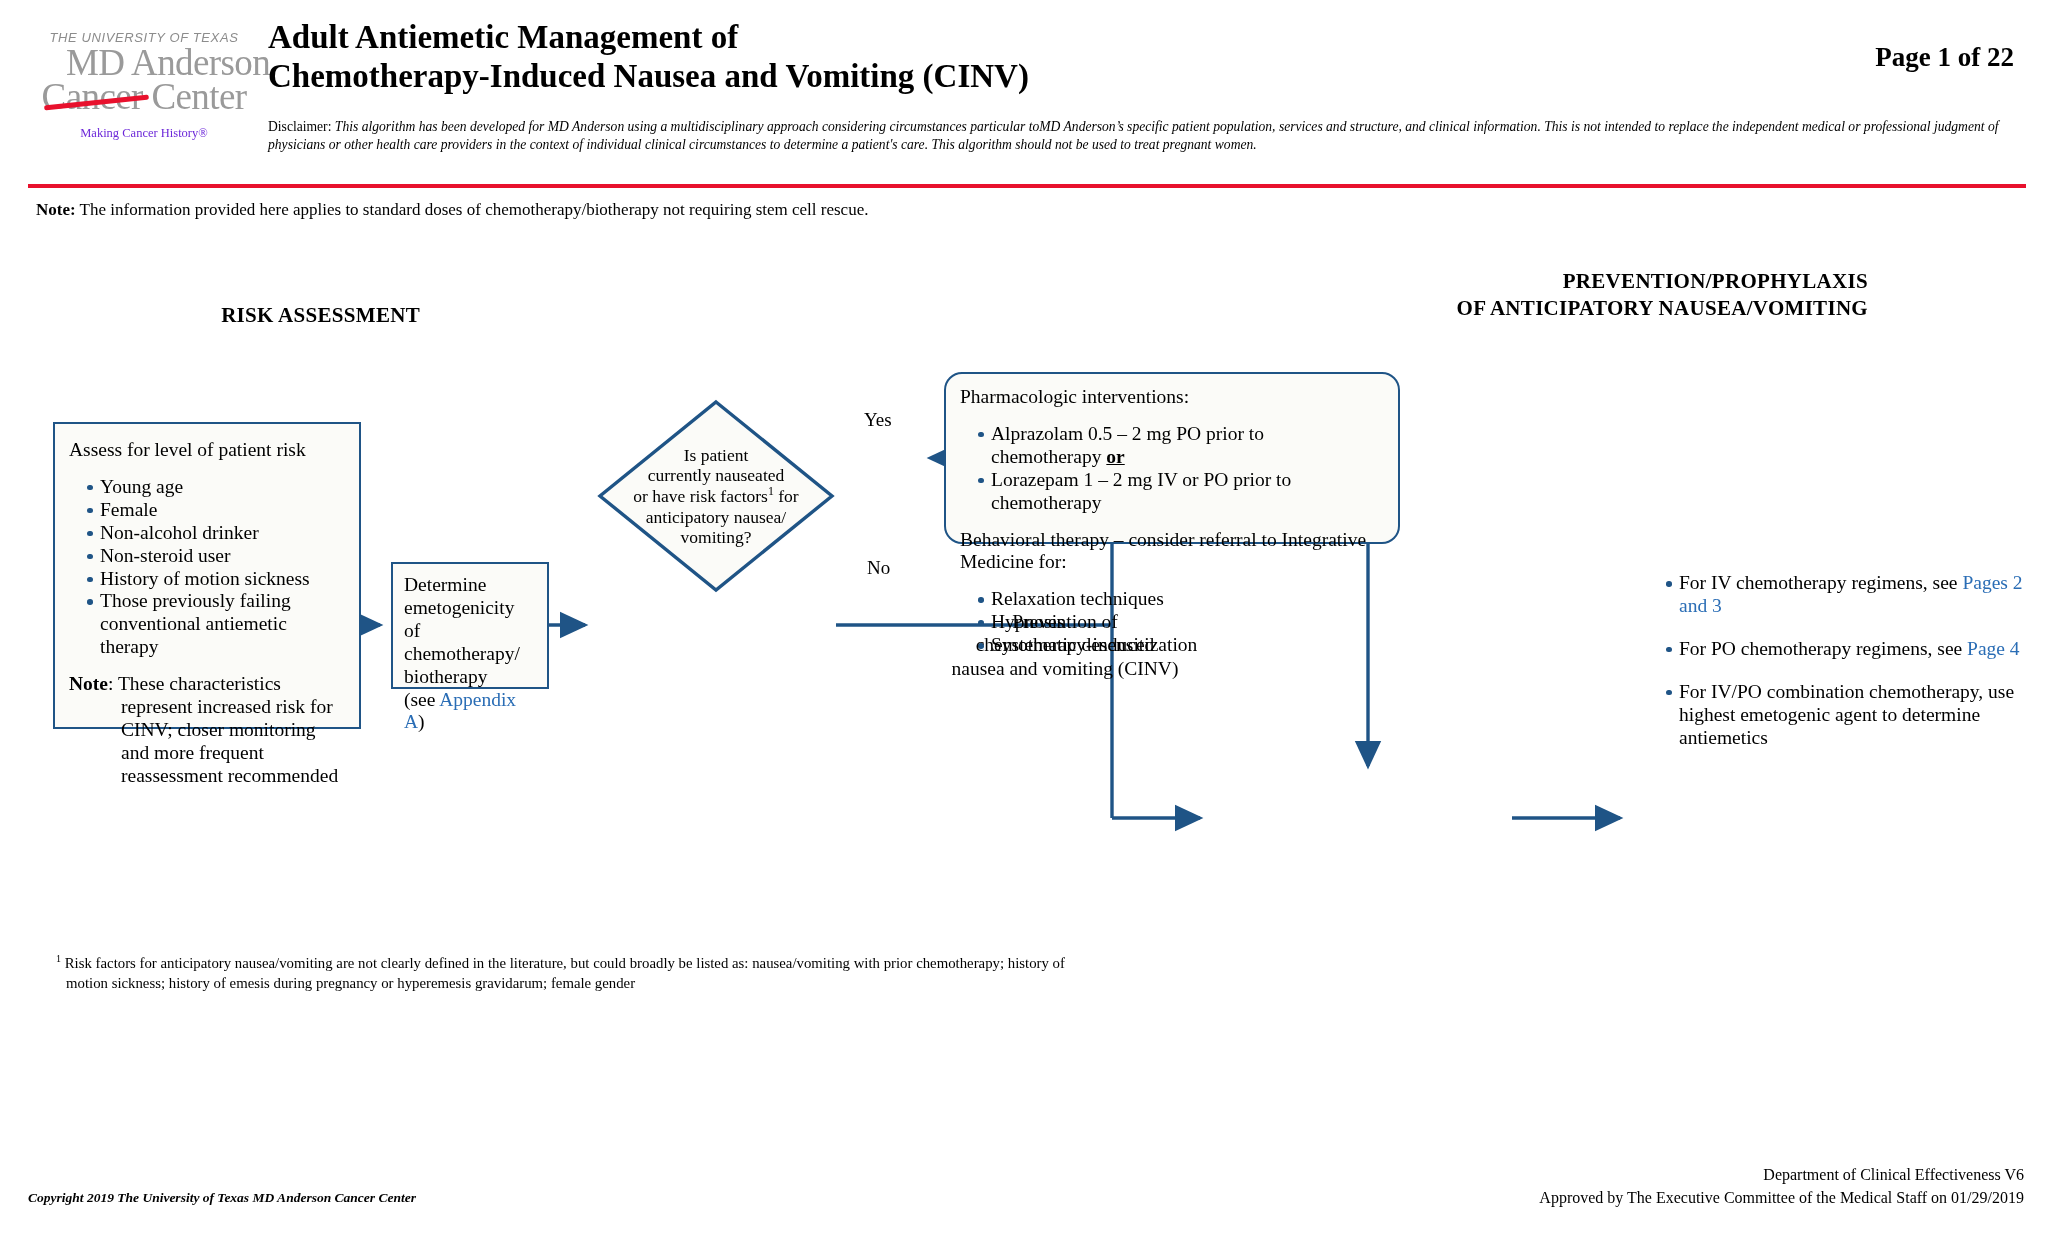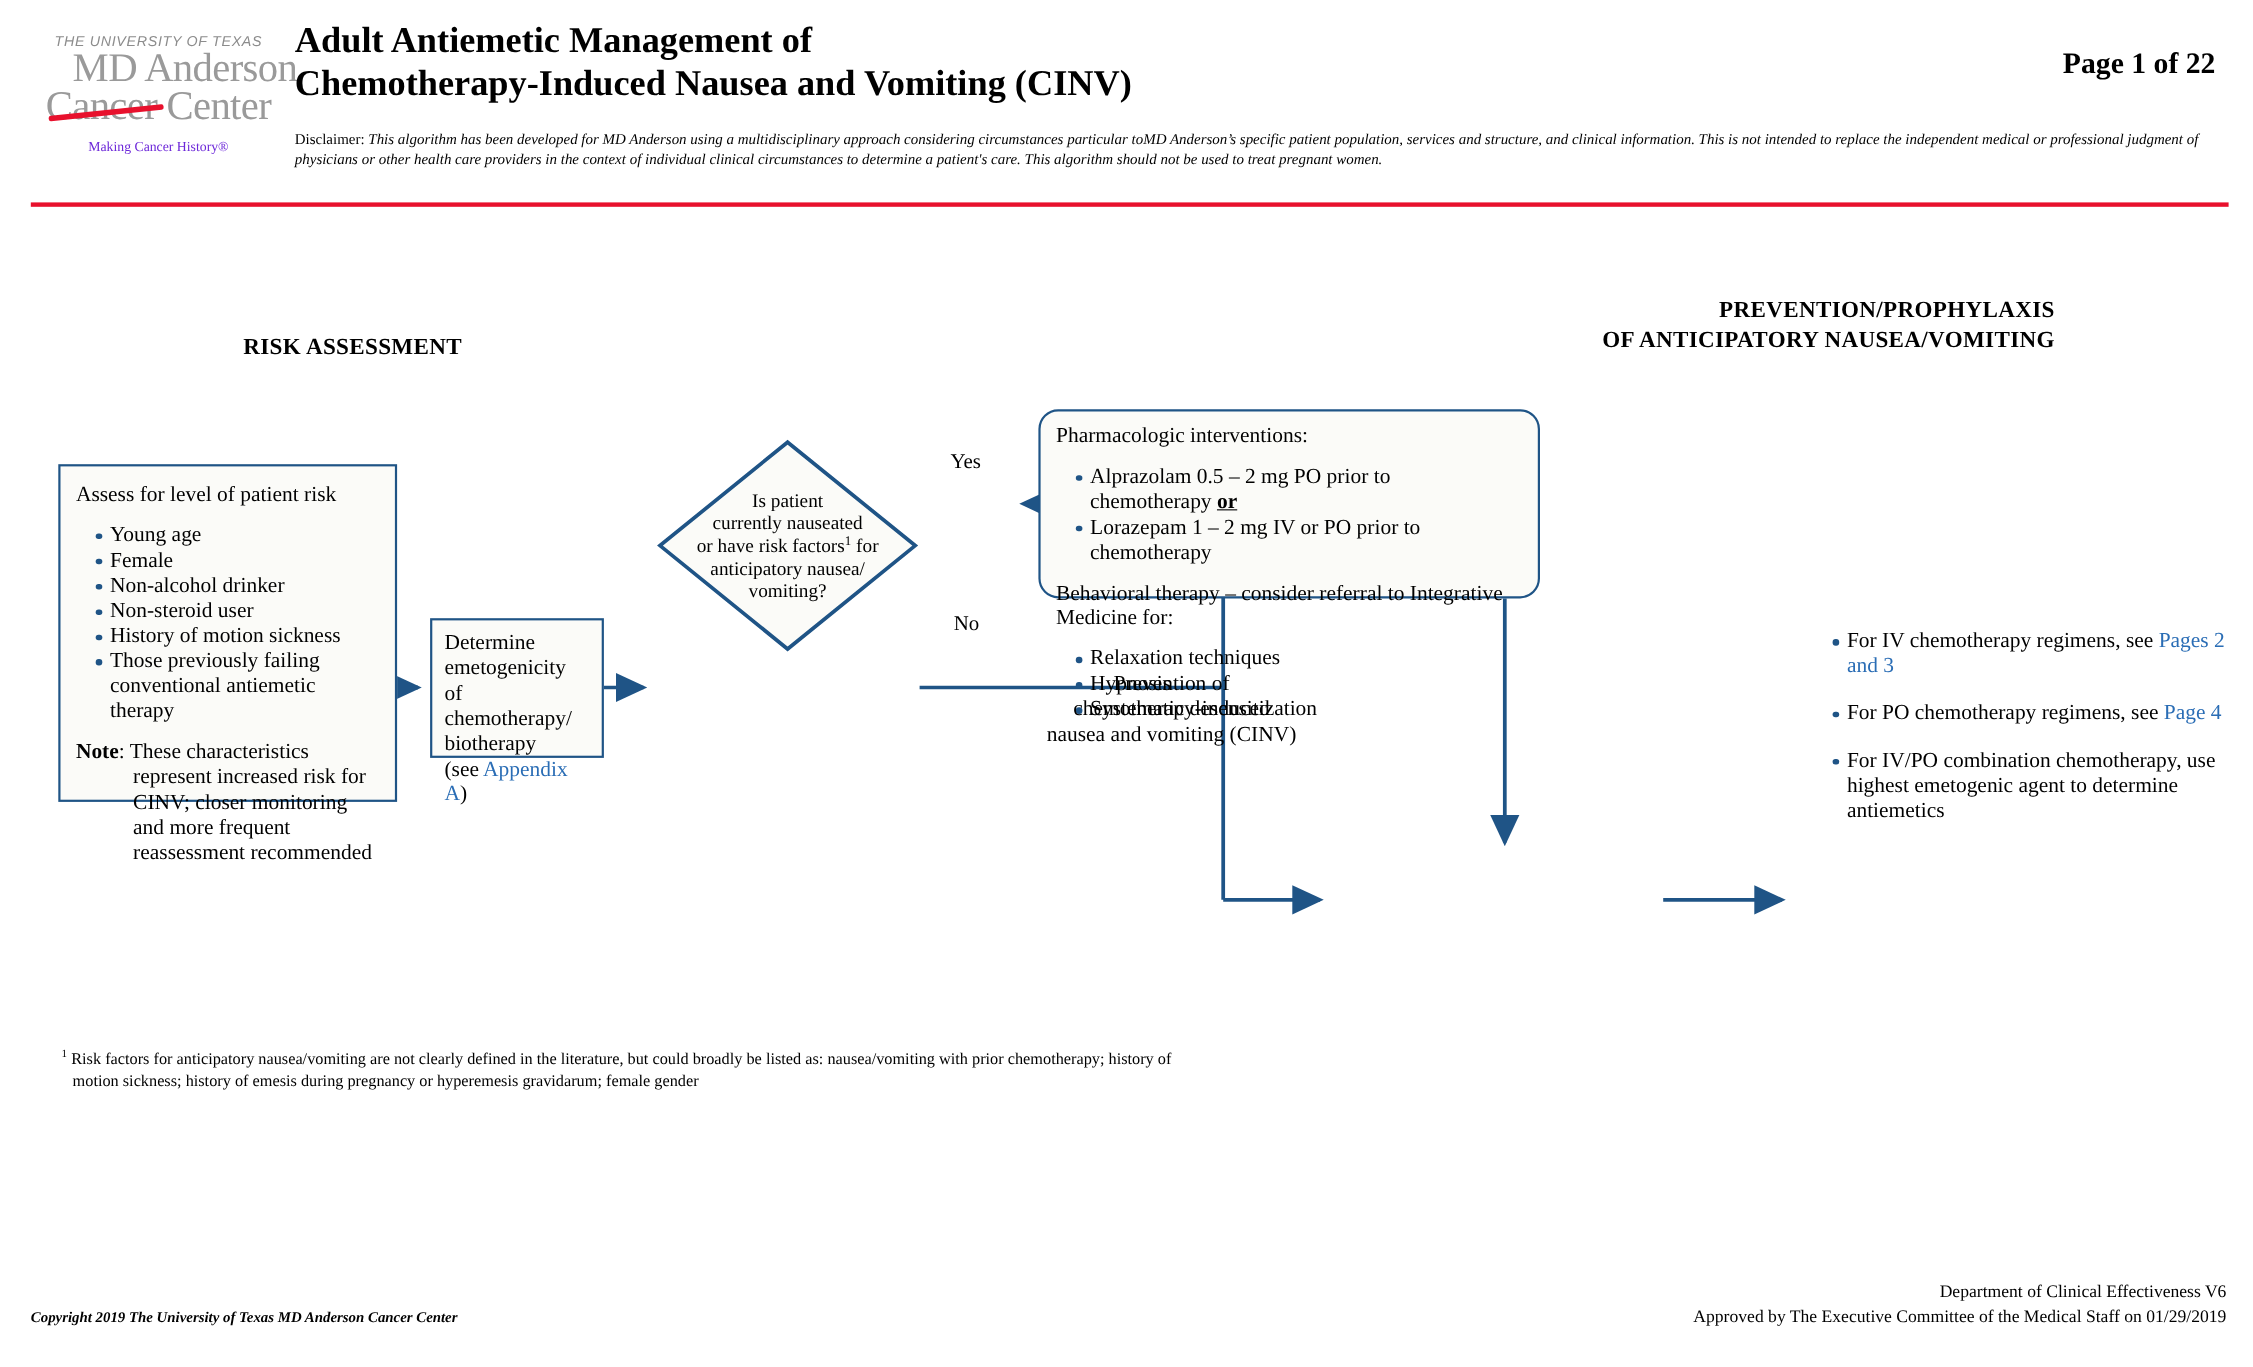--- a/index.html
+++ b/index.html
@@ -255,20 +255,21 @@
     <div>Adult Antiemetic Management of</div>
     <div>Chemotherapy-Induced Nausea and Vomiting (CINV)</div>
   </div>
 
   <div class="page-num">Page 1 of 22</div>
 
   <div class="disclaimer"><b>Disclaimer:</b> <span>This algorithm has been developed for MD Anderson using a multidisciplinary approach considering circumstances particular toMD Anderson’s specific patient population, services and structure, and clinical information. This is not intended to replace the independent medical or professional judgment of physicians or other health care providers in the context of individual clinical circumstances to determine a patient's care. This algorithm should not be used to treat pregnant women.</span></div>
 
   <div class="red-rule"></div>
 
+  <div class="note-line"><span class="lbl">Note:</span> <span>The information provided here applies to standard doses of chemotherapy/biotherapy not requiring stem cell rescue.</span></div>
 
   <div class="sec-head" id="sec-risk">RISK ASSESSMENT</div>
   <div class="sec-head" id="sec-prev">
     <div>PREVENTION/PROPHYLAXIS</div>
     <div>OF ANTICIPATORY NAUSEA/VOMITING</div>
   </div>
 
   <svg id="wires" viewBox="0 0 2048 1243">
     <defs>
       <marker id="ah" markerWidth="9" markerHeight="9" refX="7.4" refY="4.5" orient="auto" markerUnits="strokeWidth">

